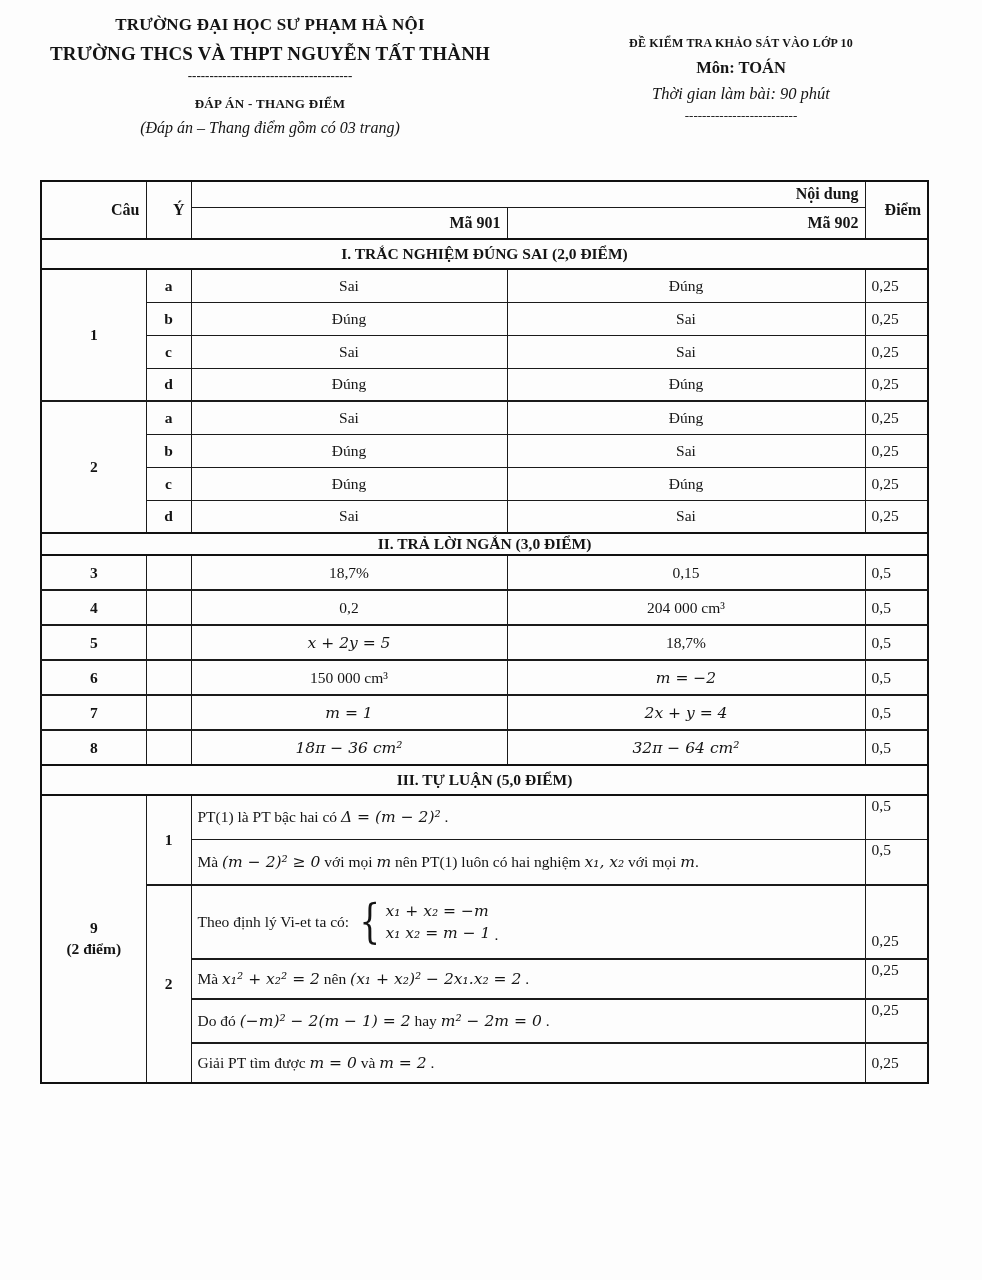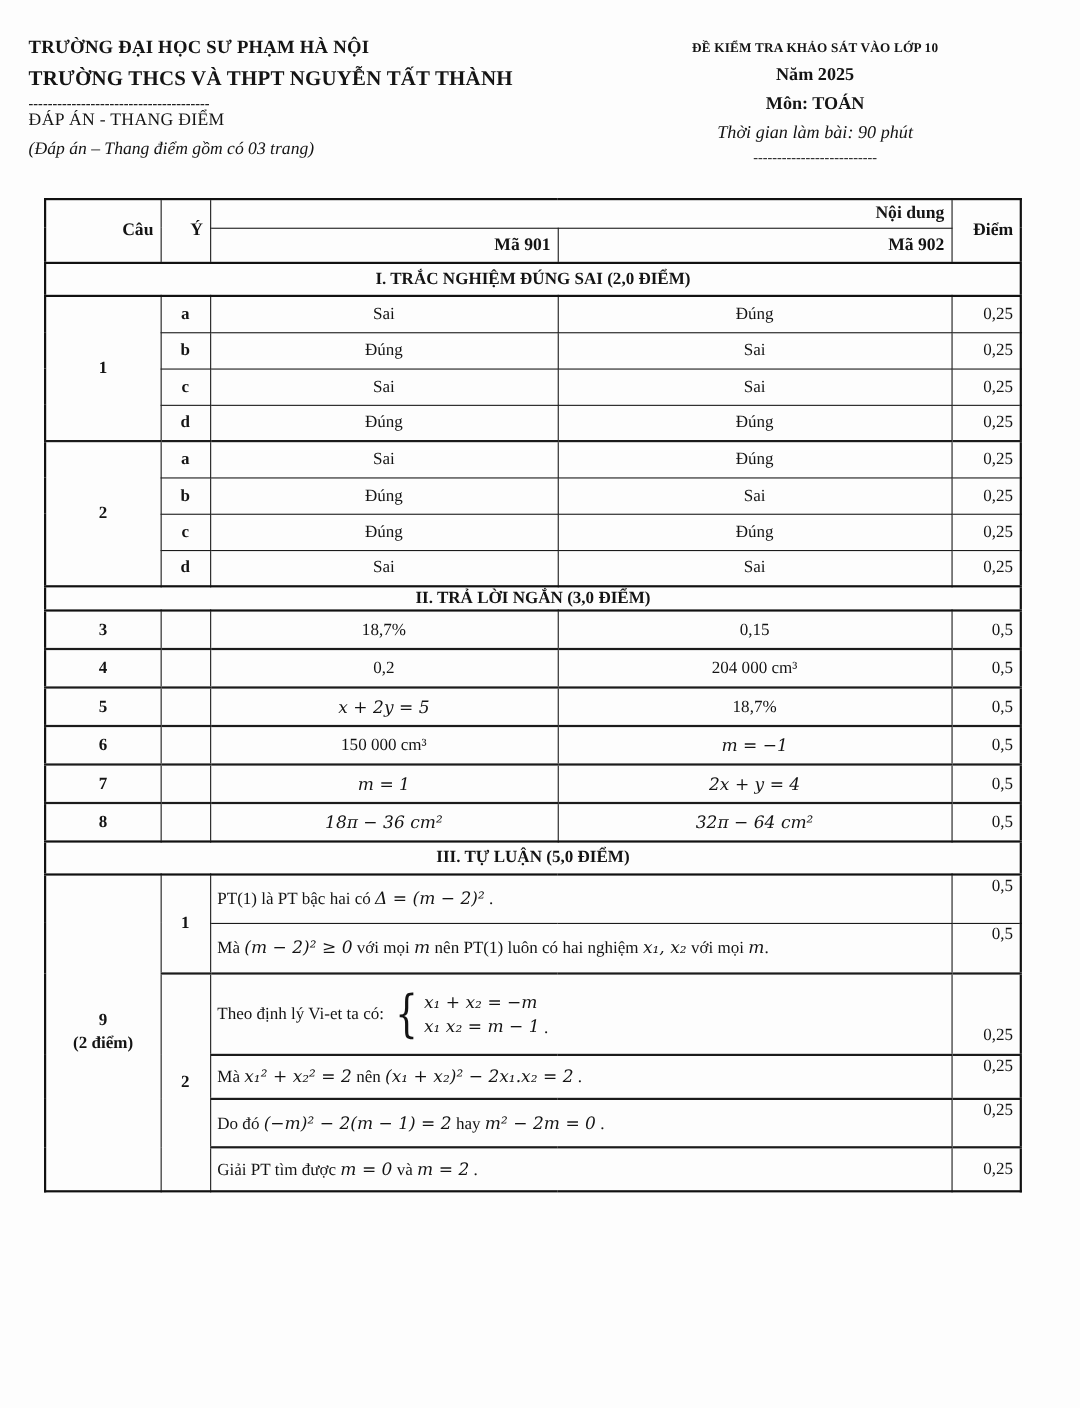--- a/index.html
+++ b/index.html
@@ -8,31 +8,31 @@
     background:#fdfdfd;
     font-family:"Liberation Serif","DejaVu Serif",serif;
     color:#141414;
     position:relative;
     overflow:hidden;
   }
   .page{position:absolute;inset:0;}
 
   
   .hdr-left{
-    position:absolute;left:26px;top:32px;width:488px;
-    text-align:left;line-height:1.25;
+    position:absolute;left:26px;top:14px;width:488px;
+    text-align:center;line-height:1.25;
   }
   .hdr-right{
     position:absolute;left:540px;top:36px;width:402px;
     text-align:center;line-height:1.3;
   }
   .hl1{font-weight:bold;font-size:17px;letter-spacing:.2px;}
   .hl2{font-weight:bold;font-size:19px;margin-top:7px;letter-spacing:.2px;}
   .hdash{font-weight:bold;font-size:13px;letter-spacing:0;margin-top:3px;line-height:1;}
-  .hl3{font-weight:normal;font-size:16px;letter-spacing:.3px;}
+  .hl3{font-weight:bold;font-size:13px;margin-top:14px;letter-spacing:.3px;}
   .hl4{font-style:italic;font-size:16px;margin-top:6px;}
   .hr1{font-weight:bold;font-size:12px;letter-spacing:.2px;}
   .hr2{font-weight:bold;font-size:16.5px;margin-top:5px;}
   .hr3{font-weight:bold;font-size:16.5px;margin-top:5px;}
   .hr4{font-style:italic;font-size:16.5px;margin-top:5px;}
   .hrdash{font-size:13px;margin-top:5px;line-height:1;}
 
   
   table.anskey{
     position:absolute;left:40px;top:180px;
@@ -47,21 +47,21 @@
   }
   table.anskey{border:2px solid #111;}
   .anskey th{font-weight:bold;text-align:right;font-size:16px;}
   .secbar{
     font-weight:bold;text-align:center;padding-left:8px;font-size:15.5px;
     border-top:2px solid #111 !important;border-bottom:2px solid #111 !important;
   }
   .cau{font-weight:bold;text-align:center;}
   .ycol{font-weight:bold;text-align:center;}
   .ans{text-align:center;}
-  .diem{text-align:right;margin-top:12px;}
+  .diem{text-align:left;margin-top:12px;}
   .math{font-style:italic;font-family:"DejaVu Serif",serif;margin-top:24px;}
   tr.thick>td{border-top-width:2px;}
   .content{text-align:left;padding-left:10px;padding-right:8px;}
   .dtop{vertical-align:top;padding-top:4px;}
   .s-text{font-style:normal;text-align:right;}
   .s-math{font-style:italic;font-family:"DejaVu Serif",serif;}
   .cau2l div{line-height:1.35;}
   
   .viet-line{display:flex;align-items:center;flex-wrap:nowrap;}
   .system{display:inline-flex;align-items:center;margin-left:6px;}
@@ -81,21 +81,20 @@
   <div class="hdr-left">
     <div class="hl1">TRƯỜNG ĐẠI HỌC SƯ PHẠM HÀ NỘI</div>
     <div class="hl2">TRƯỜNG THCS VÀ THPT NGUYỄN TẤT THÀNH</div>
     <div class="hdash">--------------------------------------</div>
     <div class="hl3">ĐÁP ÁN - THANG ĐIỂM</div>
     <div class="hl4">(Đáp án – Thang điểm gồm có 03 trang)</div>
   </div>
 
   <div class="hdr-right">
     <div class="hr1">ĐỀ KIỂM TRA KHẢO SÁT VÀO LỚP 10</div>
-    <div class="hr2">Năm 2025</div>
     <div class="hr3">Môn: TOÁN</div>
     <div class="hr4">Thời gian làm bài: 90 phút</div>
     <div class="hrdash">--------------------------</div>
   </div>
 
   <table class="anskey">
     <colgroup>
       <col style="width:105px">
         <col style="width:45px">
         <col style="width:316px">
@@ -193,21 +192,21 @@
       <td class="cau">5</td>
       <td class="ycol"></td>
       <td class="ans math">x + 2y = 5</td>
       <td class="ans">18,7%</td>
       <td class="diem">0,5</td>
     </tr>
     <tr style="height:35px" class="thick">
       <td class="cau">6</td>
       <td class="ycol"></td>
       <td class="ans">150 000 cm³</td>
-      <td class="ans math">m = −1</td>
+      <td class="ans math">m = −2</td>
       <td class="diem">0,5</td>
     </tr>
     <tr style="height:35px" class="thick">
       <td class="cau">7</td>
       <td class="ycol"></td>
       <td class="ans math">m = 1</td>
       <td class="ans math">2x + y = 4</td>
       <td class="diem">0,5</td>
     </tr>
     <tr style="height:35px" class="thick">

